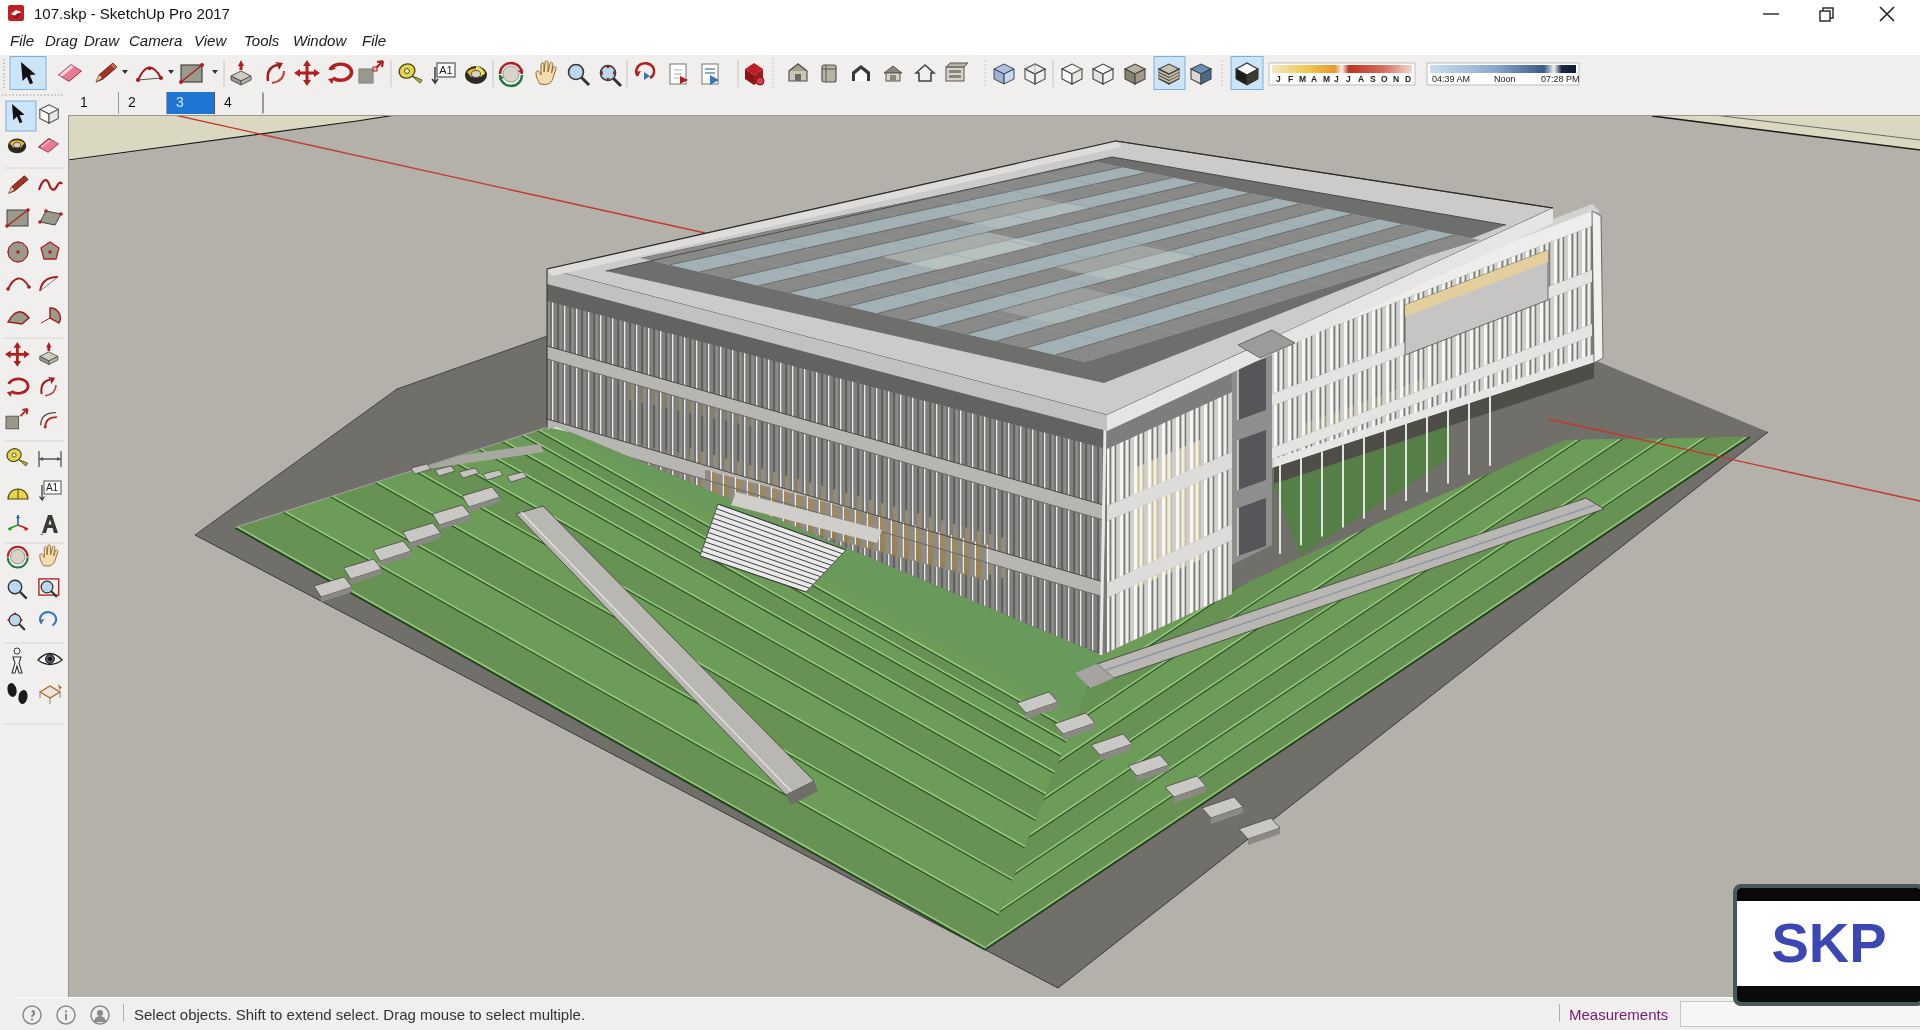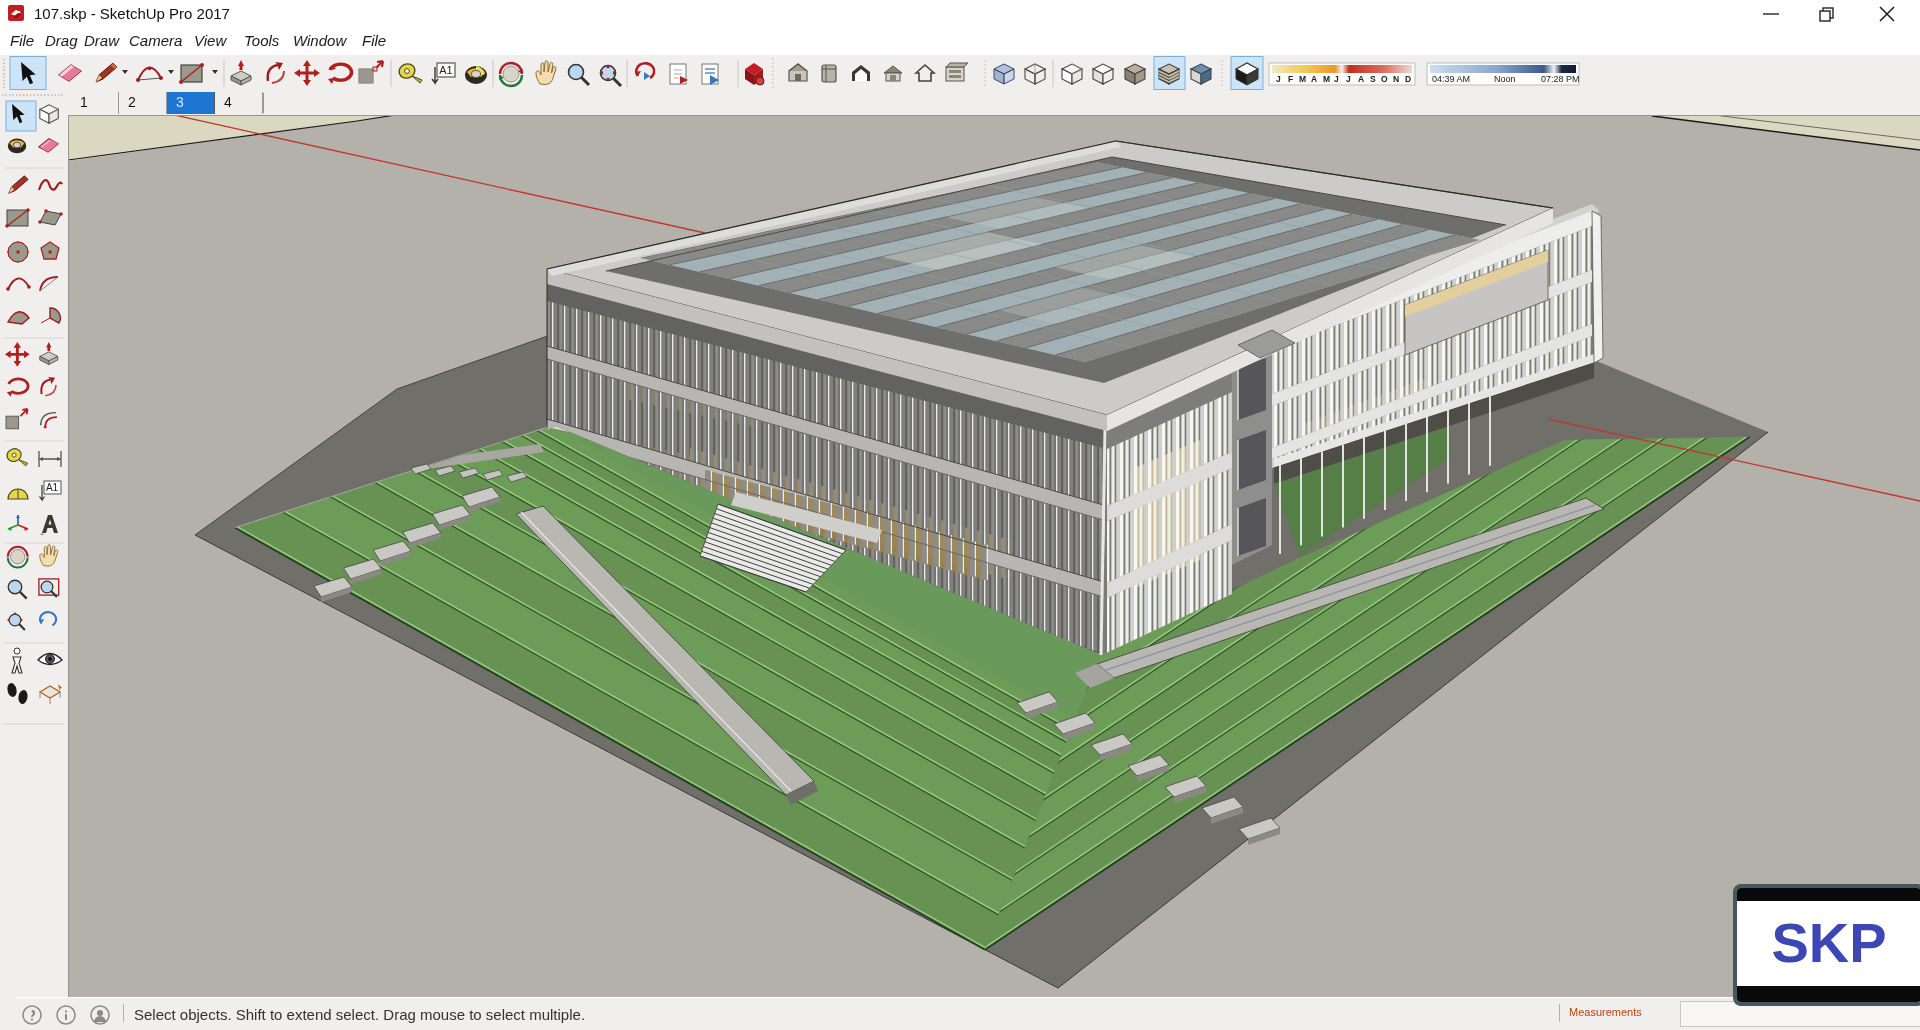--- a/index.html
+++ b/index.html
@@ -9,21 +9,21 @@
   #titletext{position:absolute;left:34px;top:5px;font-size:15px;color:#111;}
   #menubar{position:absolute;left:0;top:28px;width:1920px;height:27px;background:#ffffff;font-style:italic;}
   .menuitem{position:absolute;top:4px;font-size:15px;color:#1a1a1a;}
   #toolbar{position:absolute;left:0;top:55px;width:1920px;height:37px;background:#f1efee;border-bottom:1px solid #e0dedd;}
   #tabbar{position:absolute;left:0;top:92px;width:1920px;height:23px;background:#f1efee;}
   .tab{position:absolute;top:0px;height:22px;width:48px;background:#f1efee;border-right:1px solid #9a9a9a;font-size:14px;color:#111;padding-top:2px;box-sizing:border-box;padding-left:9px;}
   #leftbar{position:absolute;left:0;top:92px;width:68px;height:905px;background:#f1efee;}
   #viewport{position:absolute;left:68px;top:115px;width:1852px;height:882px;background:#b4b1ab;}
   #statusbar{position:absolute;left:16px;top:997px;width:1920px;height:33px;background:#f1efee;border-top:1px solid #ffffff;}
   #statustext{position:absolute;left:118px;top:8px;font-size:15px;color:#333;}
-  #measlabel{position:absolute;left:1553px;top:8px;font-size:11px;color:#c2410c;}
+  #measlabel{position:absolute;left:1553px;top:8px;font-size:15px;color:#701a75;}
   #measbox{position:absolute;left:1664px;top:3px;width:253px;height:24px;background:#f7f6f5;border:1px solid #c8c6c5;}
   #skplogo{position:absolute;left:1733px;top:884px;width:149px;height:114px;background:#ffffff;border:4px solid #45585c;border-radius:8px;overflow:hidden;padding-left:35px;}
   #skplogo .topbar{position:absolute;left:0;top:0;width:100%;height:13px;background:#0a0a0a;}
   #skplogo .botbar{position:absolute;left:0;bottom:0;width:100%;height:16px;background:#0a0a0a;}
   #skplogo .txt{position:absolute;left:0;top:22px;width:100%;text-align:center;font-size:56px;font-weight:bold;color:#3c47b4;letter-spacing:0px;}
 </style>
 </head>
 <body>
 <div id="titlebar">
   <svg class="abs" style="left:8px;top:5px" width="18" height="18" viewBox="0 0 18 18">

